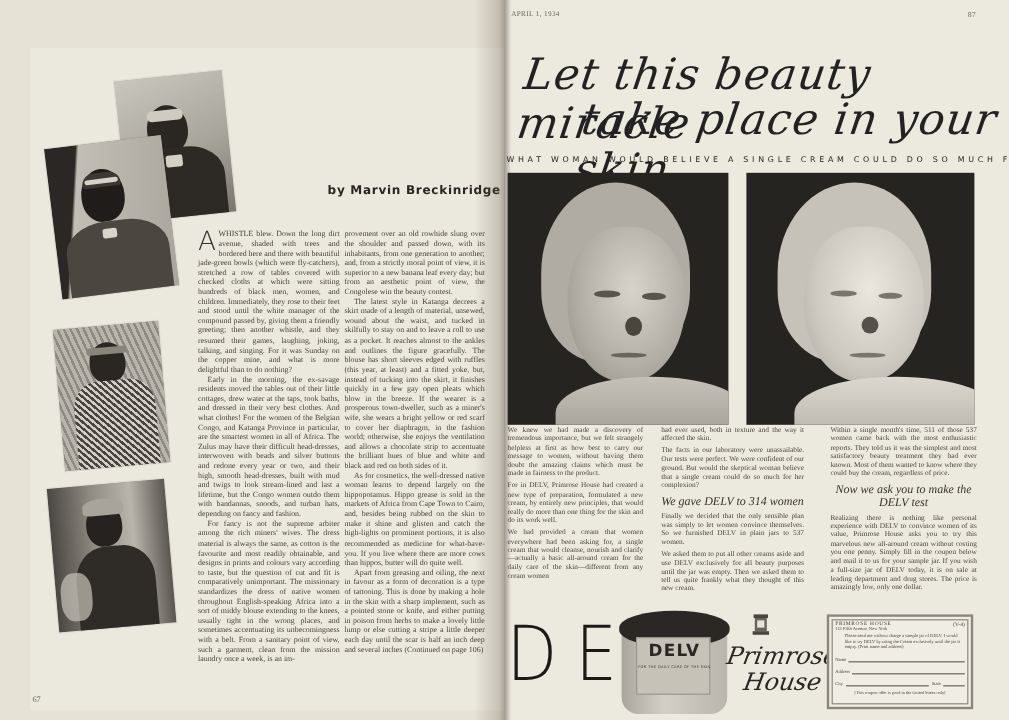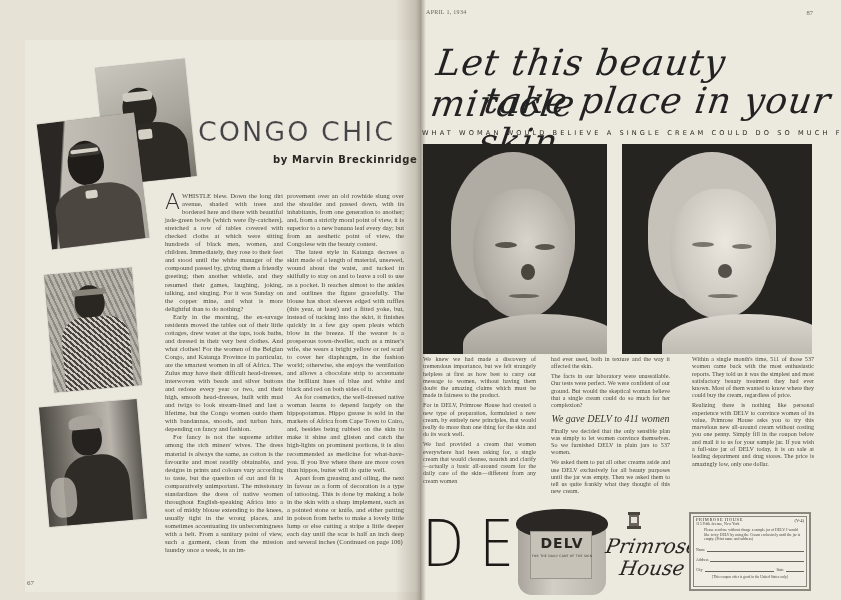--- a/index.html
+++ b/index.html
@@ -112,21 +112,20 @@
     </div>
 
     <div class="photo" style="left:44px; top:403px; width:98px; height:120px; transform: rotate(-5deg);">
       <div class="bg" style="background: linear-gradient(90deg,#4a4641 0%,#8d8980 35%,#b9b5ac 70%,#5a5650 100%);"></div>
       <div class="head" style="left:30px; top:16px; width:30px; height:36px; background:#25221f;"></div>
       <div class="wrap" style="left:28px; top:12px; width:34px; height:14px; border-radius:50% 50% 20% 20%; background:#a8a49b;"></div>
       <div class="body" style="left:18px; top:52px; width:66px; height:70px; background:#2f2b27;"></div>
       <div class="wrap" style="left:4px; top:72px; width:26px; height:40px; border-radius:40%; background:#c9c5bb; opacity:0.7;"></div>
     </div>
 
-    <div class="title">CONGO CHIC</div>
     <div class="byline">by Marvin Breckinridge</div>
 
     <div class="col" style="left:165px; top:192px; width:118px;">
       <span class="dropcap">A</span>
       <p class="first">WHISTLE blew. Down the long dirt avenue, shaded with trees and bordered here and there with beautiful jade-green bowls (which were fly-catchers), stretched a row of tables covered with checked cloths at which were sitting hundreds of black men, women, and children. Immediately, they rose to their feet and stood until the white manager of the compound passed by, giving them a friendly greeting; then another whistle, and they resumed their games, laughing, joking, talking, and singing. For it was Sunday on the copper mine, and what is more delightful than to do nothing?</p>
       <p>Early in the morning, the ex-savage residents moved the tables out of their little cottages, drew water at the taps, took baths, and dressed in their very best clothes. And what clothes! For the women of the Belgian Congo, and Katanga Province in particular, are the smartest women in all of Africa. The Zulus may have their difficult head-dresses, interwoven with beads and silver buttons and redone every year or two, and their high, smooth head-dresses, built with mud and twigs to look stream-lined and last a lifetime, but the Congo women outdo them with bandannas, snoods, and turban hats, depending on fancy and fashion.</p>
       <p>For fancy is not the supreme arbiter among the rich miners' wives. The dress material is always the same, as cotton is the favourite and most readily obtainable, and designs in prints and colours vary according to taste, but the question of cut and fit is comparatively unimportant. The missionary standardizes the dress of native women throughout English-speaking Africa into a sort of middy blouse extending to the knees, usually tight in the wrong places, and sometimes accentuating its unbecomingness with a belt. From a sanitary point of view, such a garment, clean from the mission laundry once a week, is an im-</p>
     </div>
     <div class="col" style="left:287px; top:192px; width:117px;">
       <p class="first">provement over an old rowhide slung over the shoulder and passed down, with its inhabitants, from one generation to another; and, from a strictly moral point of view, it is superior to a new banana leaf every day; but from an aesthetic point of view, the Congolese win the beauty contest.</p>
@@ -169,26 +168,27 @@
     </div>
 
     <div class="rcol" style="left:3px; top:356px; width:113px;">
       <p>We knew we had made a discovery of tremendous importance, but we felt strangely helpless at first as how best to carry our message to women, without having them doubt the amazing claims which must be made in fairness to the product.</p>
       <p>For in DELV, Primrose House had created a new type of preparation, formulated a new cream, by entirely new principles, that would really do more than one thing for the skin and do its work well.</p>
       <p>We had provided a cream that women everywhere had been asking for, a single cream that would cleanse, nourish and clarify—actually a basic all-around cream for the daily care of the skin—different from any cream women</p>
     </div>
     <div class="rcol" style="left:131px; top:356px; width:119px;">
       <p>had ever used, both in texture and the way it affected the skin.</p>
       <p>The facts in our laboratory were unassailable. Our tests were perfect. We were confident of our ground. But would the skeptical woman believe that a single cream could do so much for her complexion?</p>
-      <div class="sub">We gave DELV to 411 women</div>
+      <div class="sub">We gave DELV to 314 women</div>
       <p>Finally we decided that the only sensible plan was simply to let women convince themselves. So we furnished DELV in plain jars to 537 women.</p>
       <p>We asked them to put all other creams aside and use DELV exclusively for all beauty purposes until the jar was empty. Then we asked them to tell us quite frankly what they thought of this new cream.</p>
     </div>
     <div class="rcol" style="left:272px; top:356px; width:122px;">
       <p>Within a single month's time, 511 of those 537 women came back with the most enthusiastic reports. They told us it was the simplest and most satisfactory beauty treatment they had ever known. Most of them wanted to know where they could buy the cream, regardless of price.</p>
+      <div class="sub">Now we ask you to make the DELV test</div>
       <p>Realizing there is nothing like personal experience with DELV to convince women of its value, Primrose House asks you to try this marvelous new all-around cream without costing you one penny. Simply fill in the coupon below and mail it to us for your sample jar. If you wish a full-size jar of DELV today, it is on sale at leading department and drug stores. The price is amazingly low, only one dollar.</p>
     </div>
 
     <div class="delv-logo">DELV</div>
   </div>
 
   <div class="jar">
     <div class="glass"></div>
     <div class="lid"></div>
     <div class="label">

